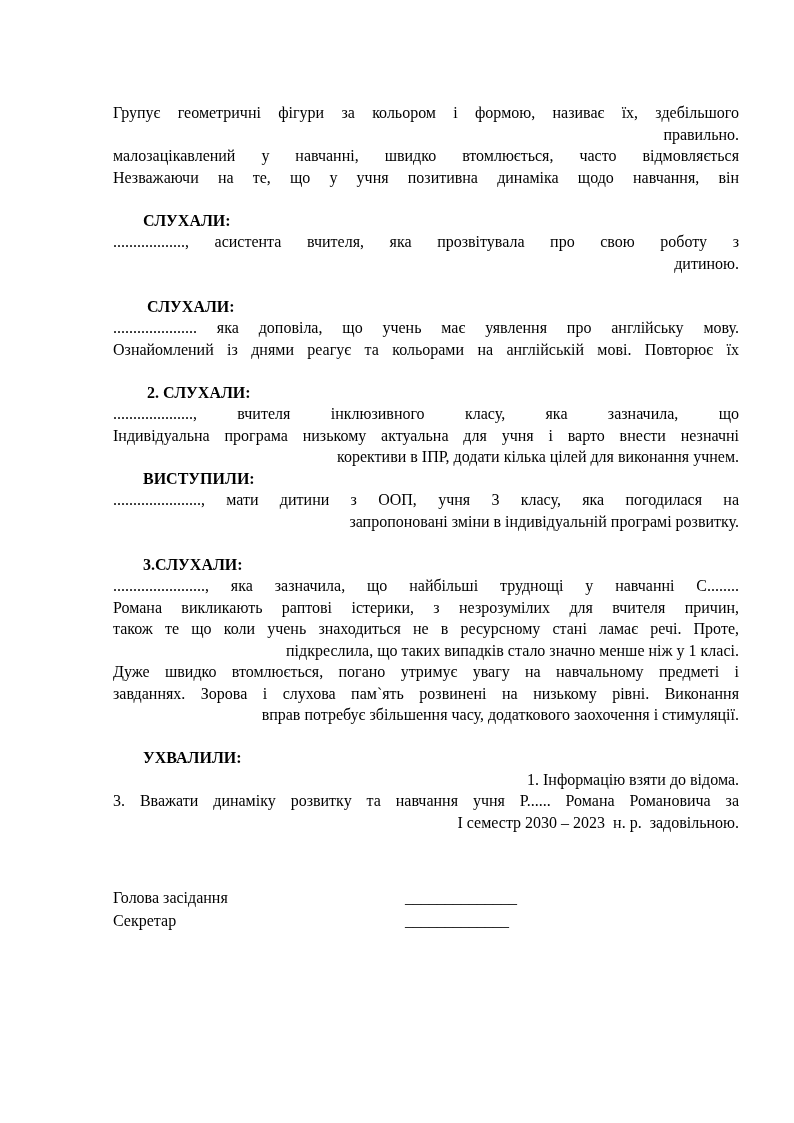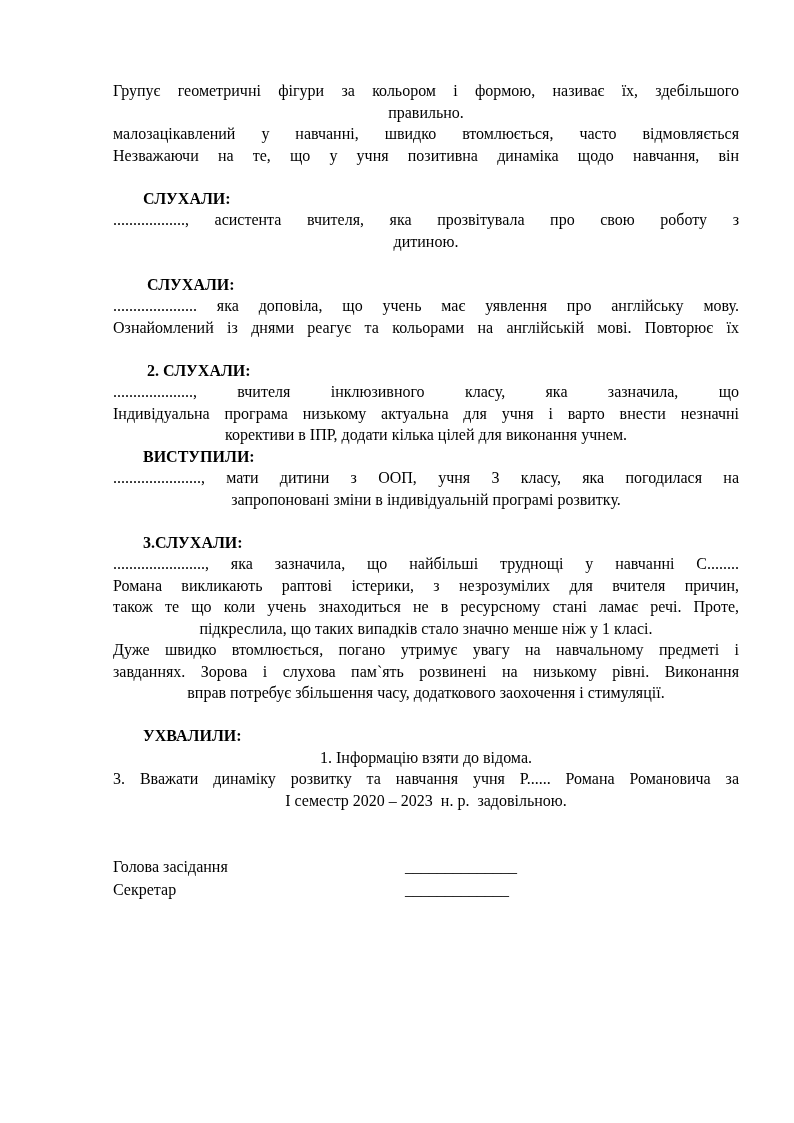--- a/index.html
+++ b/index.html
@@ -7,50 +7,50 @@
     padding: 0;
     background: #ffffff;
   }
   .page {
     position: relative;
     width: 794px;
     height: 1123px;
     margin: 0 auto;
     background: #ffffff;
     box-sizing: border-box;
-    padding: 80px 55px 0 113px;
+    padding: 102px 55px 0 113px;
     font-family: "Liberation Serif", "DejaVu Serif", serif;
     font-size: 16px;
     line-height: 21.5px;
     color: #000000;
     overflow: hidden;
   }
   .doc-line {
     min-height: 21.5px;
   }
   .doc-line.just {
     text-align: justify;
     text-align-last: justify;
   }
   .doc-line.plain {
-    text-align: center;
+    text-align: right;
     white-space: pre-wrap;
   }
   .doc-heading {
     font-weight: bold;
     white-space: pre;
     min-height: 21.5px;
     margin-left: 30px;
   }
   .doc-blank {
     min-height: 21.5px;
   }
   .signatures {
     line-height: 23px;
-    margin-top: 1px;
+    margin-top: 10px;
   }
   .sig-row {
     white-space: nowrap;
   }
   .sig-label {
     display: inline-block;
     width: 292px;
   }
   .sig-line {
     display: inline-block;
@@ -107,21 +107,21 @@
         <div class="doc-line just">завданнях. Зорова і слухова пам`ять розвинені на низькому рівні. Виконання</div>
         <div class="doc-line plain">вправ потребує збільшення часу, додаткового заохочення і стимуляції.</div>
       </div>
       <div class="doc-blank">&nbsp;</div>
       <div class="doc-heading">УХВАЛИЛИ:</div>
       <div>
         <div class="doc-line plain">1. Інформацію взяти до відома.</div>
       </div>
       <div>
         <div class="doc-line just">3. Вважати динаміку розвитку та навчання учня  Р...... Романа Романовича за</div>
-        <div class="doc-line plain">І семестр 2020 – 2023  н. р.  задовільною.</div>
+        <div class="doc-line plain">І семестр 2030 – 2023  н. р.  задовільною.</div>
       </div>
       <div class="doc-blank">&nbsp;</div>
       <div class="doc-blank">&nbsp;</div>
     </div>
   <div class="signatures">
     <div class="sig-row">
       <span class="sig-label">Голова засідання</span><span class="sig-line">______________</span>
     </div>
     <div class="sig-row">
       <span class="sig-label">Секретар</span><span class="sig-line">_____________</span>

